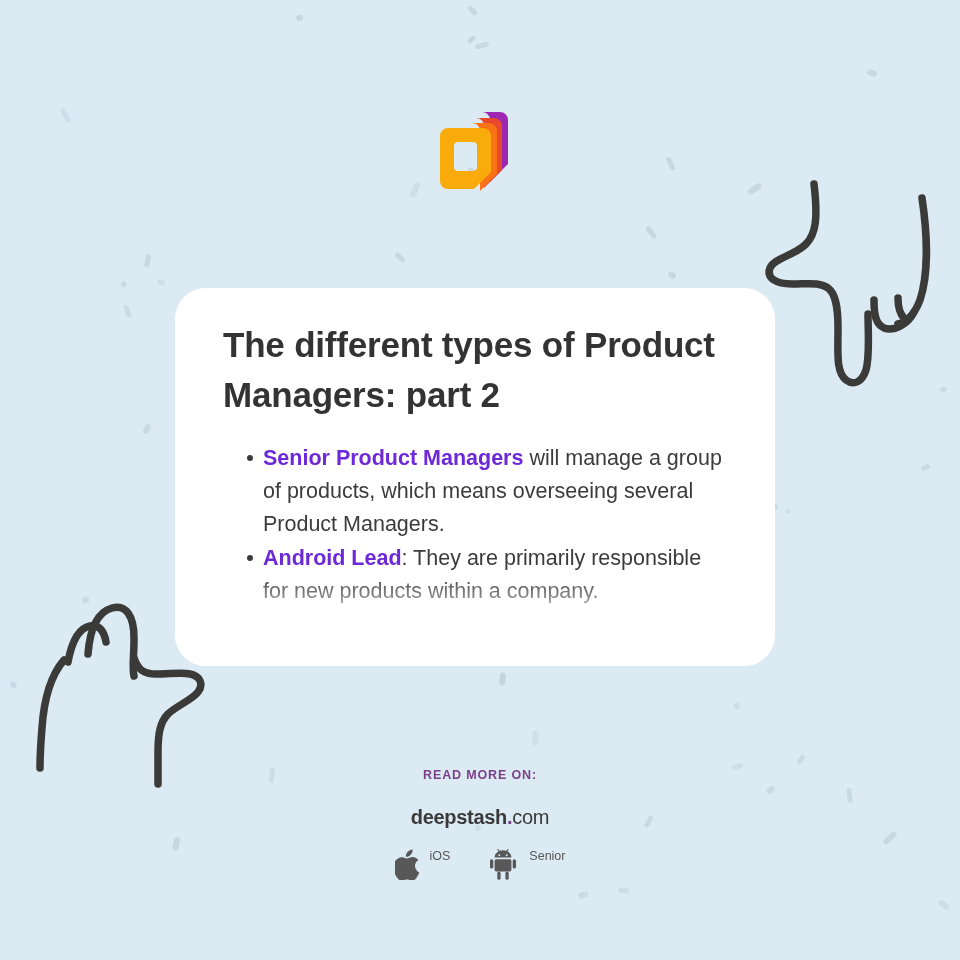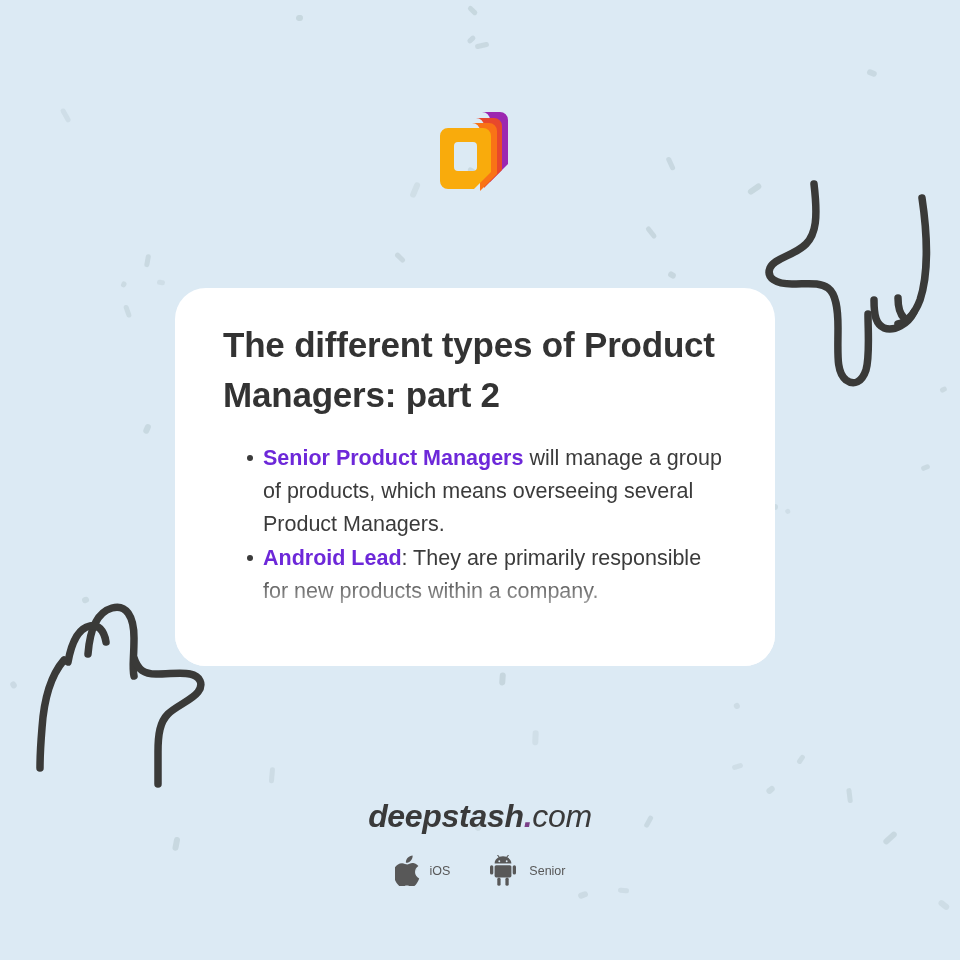--- a/index.html
+++ b/index.html
@@ -145,43 +145,41 @@
     z-index: 4;
     text-align: center;
   }
   #read-more-on {
     font-size: 12.5px;
     font-weight: bold;
     color: #7b3f87;
     letter-spacing: 0.85px;
   }
   #wordmark {
-    margin-top: 30px;
-    font-size: 32px;
+    margin-top: 24px;
+    font-size: 20px;
     color: #3a3a3a;
     letter-spacing: -0.3px;
-    font-style: italic;
   }
   #wordmark .ds-name { font-weight: bold; }
   #wordmark .ds-dot {
     color: #7b3f87;
     font-weight: bold;
   }
   #wordmark .ds-tld { font-weight: normal; }
 
   #stores {
     margin-top: 20px;
     display: flex;
     justify-content: center;
     align-items: center;
     gap: 40px;
   }
   .store {
     display: flex;
-    align-items: center;
     gap: 9px;
   }
   .store-label {
     font-size: 12.5px;
     color: #585858;
   }
 </style>
 </head>
 <body>
 
@@ -279,20 +277,21 @@
       <h1 id="card-title">The different types of Product Managers: part 2</h1>
       <ul id="card-list">
           <li class="card-list-item"><span class="bullet"></span><span class="lead">Senior Product Managers</span><span> will manage a group of products, which means overseeing several Product Managers.</span></li>
           <li class="card-list-item"><span class="bullet"></span><span class="lead">Android Lead</span><span>: They are primarily responsible for new products within a company.</span></li>
         </ul>
     </div>
     <div id="card-fade"></div>
   </div>
 
   <div id="footer">
+    <div id="read-more-on">READ MORE ON:</div>
 
     <div id="wordmark">
       <span class="ds-name">deepstash</span><span class="ds-dot">.</span><span class="ds-tld">com</span>
     </div>
 
     <div id="stores">
       <div class="store">
         <svg width="26" height="31" viewBox="0 0 26 31">
           <path fill="#585858" d="M17.6 0.4c0.2 1.9-0.6 3.7-1.7 5c-1.2 1.4-3.1 2.4-5 2.3
                    c-0.2-1.8 0.7-3.7 1.8-4.9C13.9 1.4 15.9 0.4 17.6 0.4z"></path>

